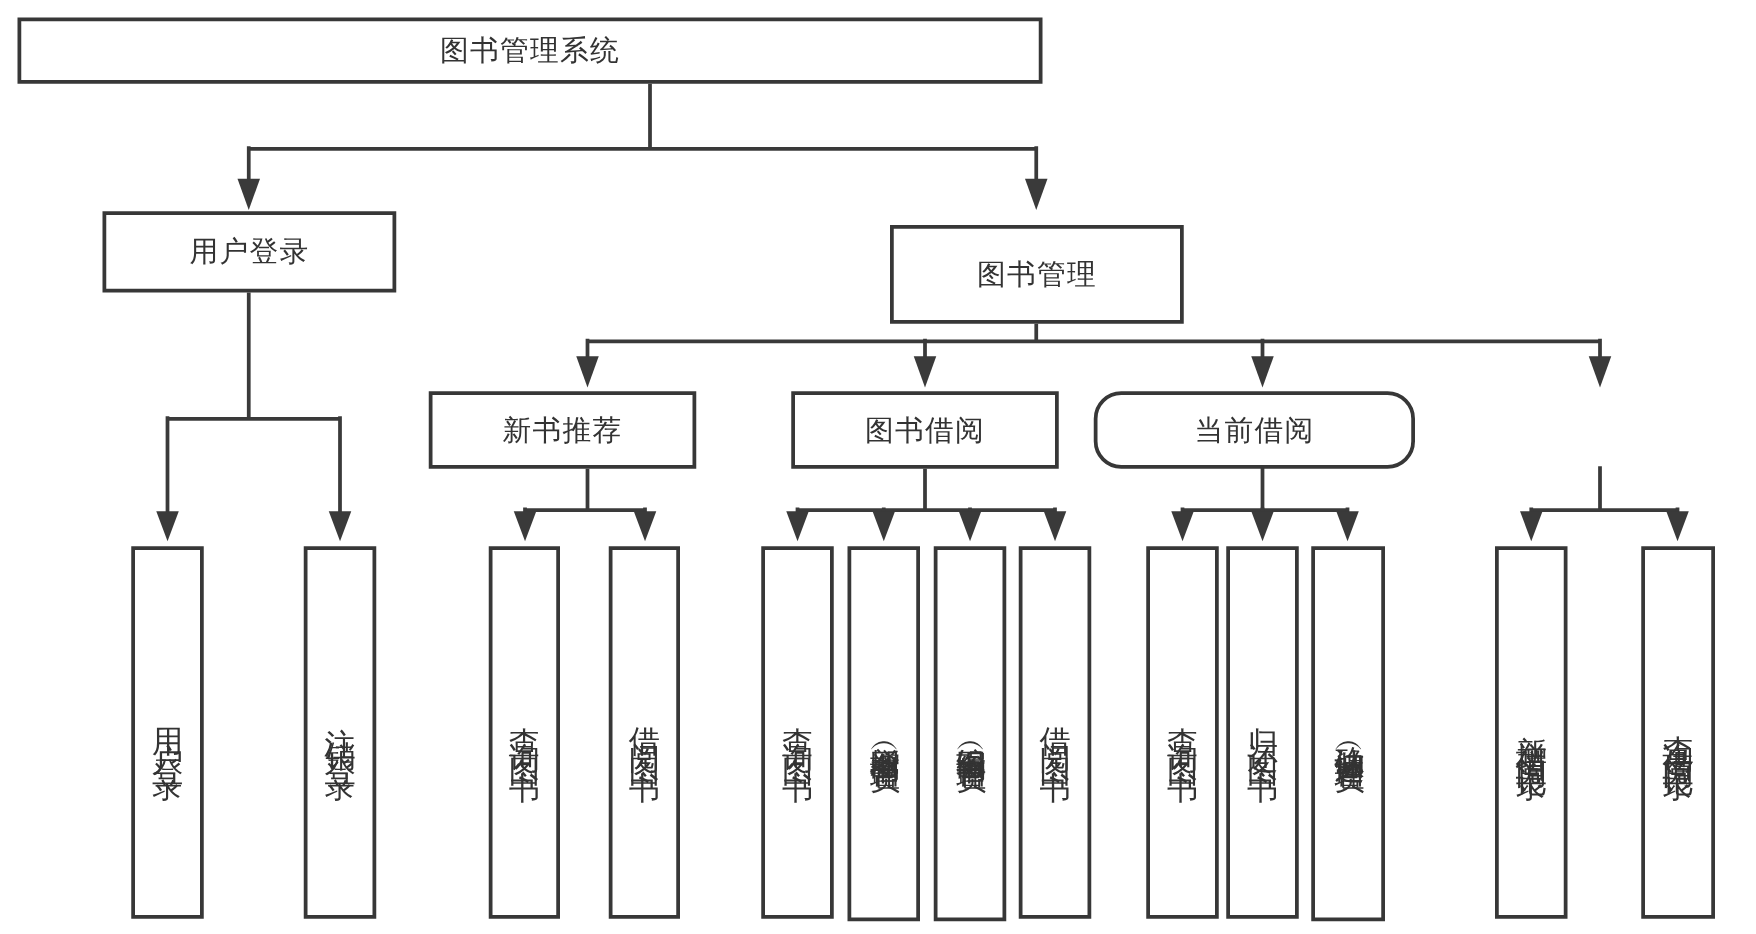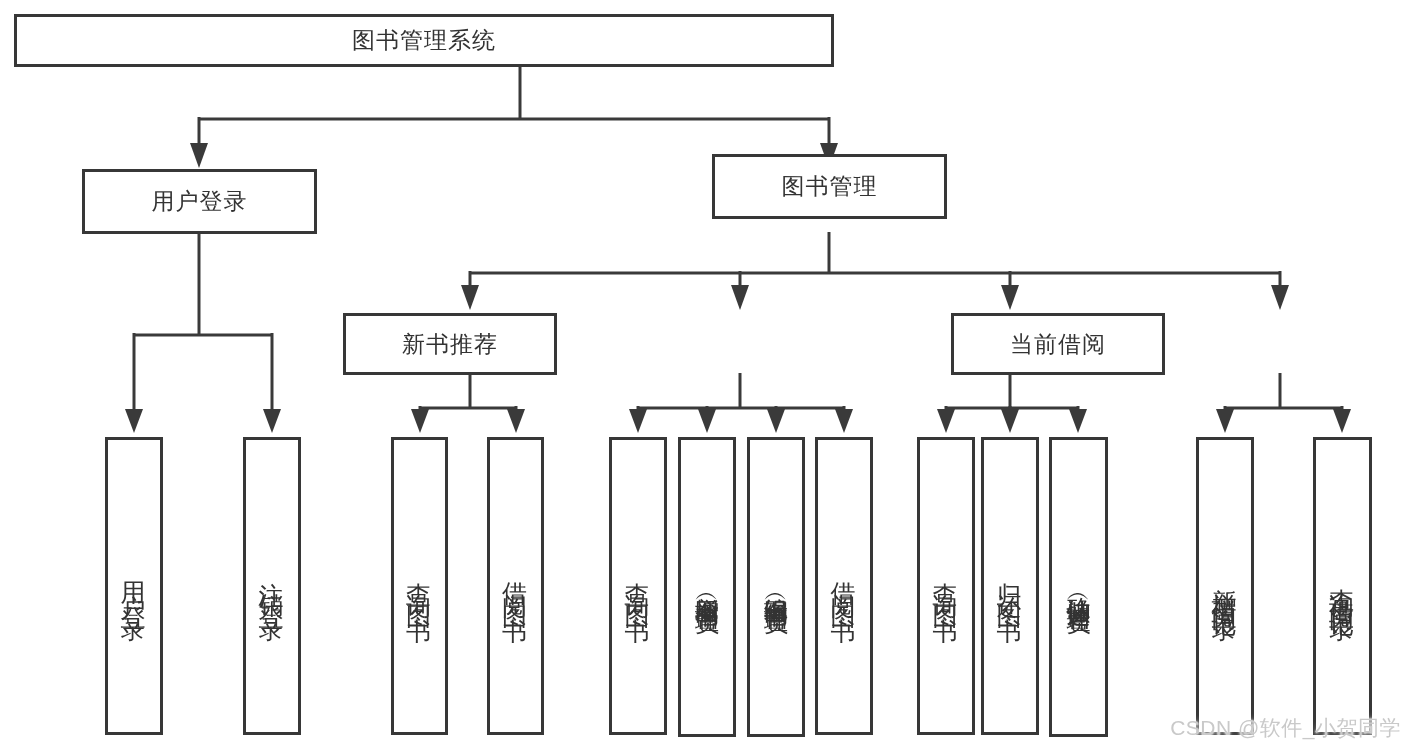--- a/index.html
+++ b/index.html
@@ -138,28 +138,31 @@
     </g>
   </svg>
 
   <div class="box" style="left:14px; top:14px; width:820px; height:53px;">
     <span class="hlabel">图书管理系统</span>
   </div>
 
   <div class="box" style="left:82px; top:169px; width:235px; height:65px;">
     <span class="hlabel">用户登录</span>
   </div>
-  <div class="box" style="left:712px; top:154px; width:235px; height:65px;">
+  <div class="box" style="left:712px; top:180px; width:235px; height:79px;">
     <span class="hlabel">图书管理</span>
   </div>
 
   <div class="box" style="left:343px; top:313px; width:214px; height:62px;">
     <span class="hlabel">新书推荐</span>
   </div>
-  <div class="box" style="left:951px; top:313px; width:214px; height:62px;">
+  <div class="box" style="left:633px; top:313px; width:214px; height:62px;">
+    <span class="hlabel">图书借阅</span>
+  </div>
+  <div class="box" style="left:875px; top:313px; width:257px; height:62px;border-radius:22px;">
     <span class="hlabel">当前借阅</span>
   </div>
 
   <div class="box" style="left:105px; top:437px; width:58px; height:298px;">
     <span class="vtext vt4">用户登录</span>
   </div>
   <div class="box" style="left:243px; top:437px; width:58px; height:298px;">
     <span class="vtext vt4">注销登录</span>
   </div>
 
@@ -193,15 +196,14 @@
     <span class="vtext vt9">确认归还（管理员）</span>
   </div>
 
   <div class="box" style="left:1196px; top:437px; width:58px; height:298px;">
     <span class="vtext vt6">新增借阅记录</span>
   </div>
   <div class="box" style="left:1313px; top:437px; width:59px; height:298px;">
     <span class="vtext vt6">查询借阅记录</span>
   </div>
 
-  <div id="watermark">CSDN @软件_小贺同学</div>
 
 </div>
 
 </body></html>

